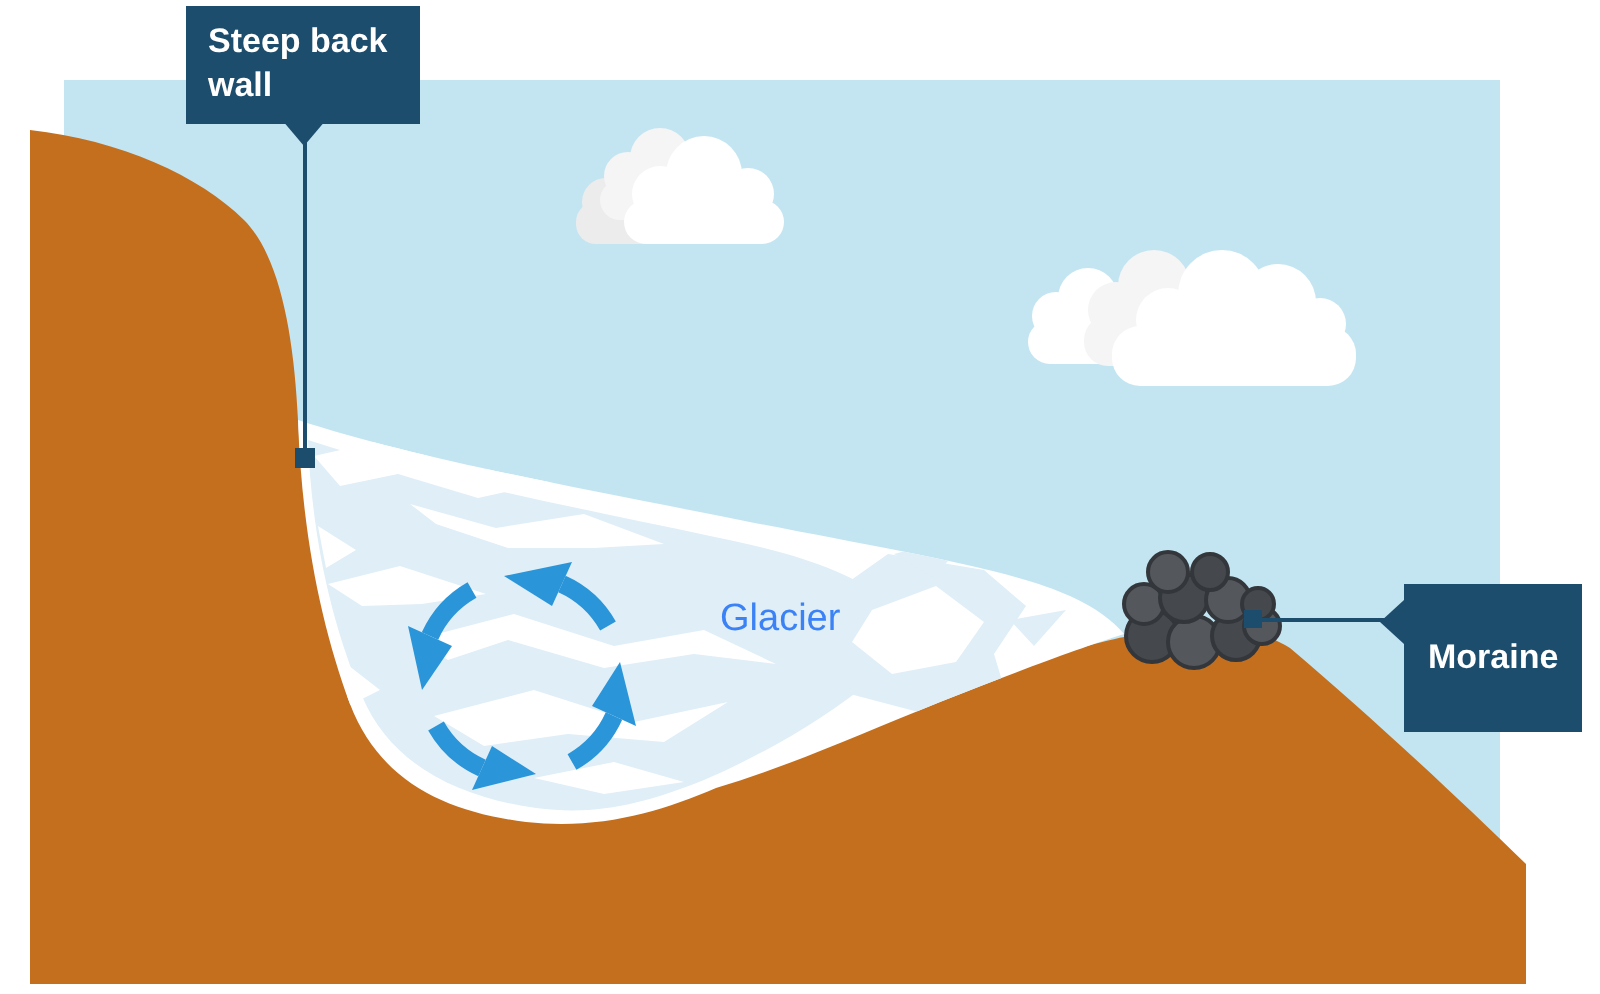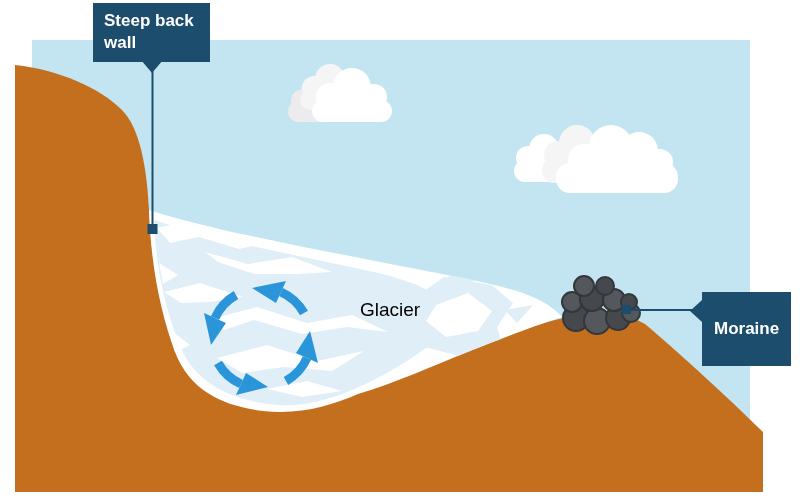--- a/index.html
+++ b/index.html
@@ -61,21 +61,21 @@
     height: 0;
     border-top: 11px solid transparent;
     border-bottom: 11px solid transparent;
     border-right: 12px solid #1d4d6d;
   }
   .glacier-text {
     position: absolute;
     left: 360px;
     top: 299px;
     font-size: 19px;
-    color: #000000;
+    color: #3b82f6;
     z-index: 2;
   }
 </style>
 </head>
 <body>
 
 <div class="stage">
 
   <svg width="800" height="497" viewBox="0 0 800 497">
     <defs>

